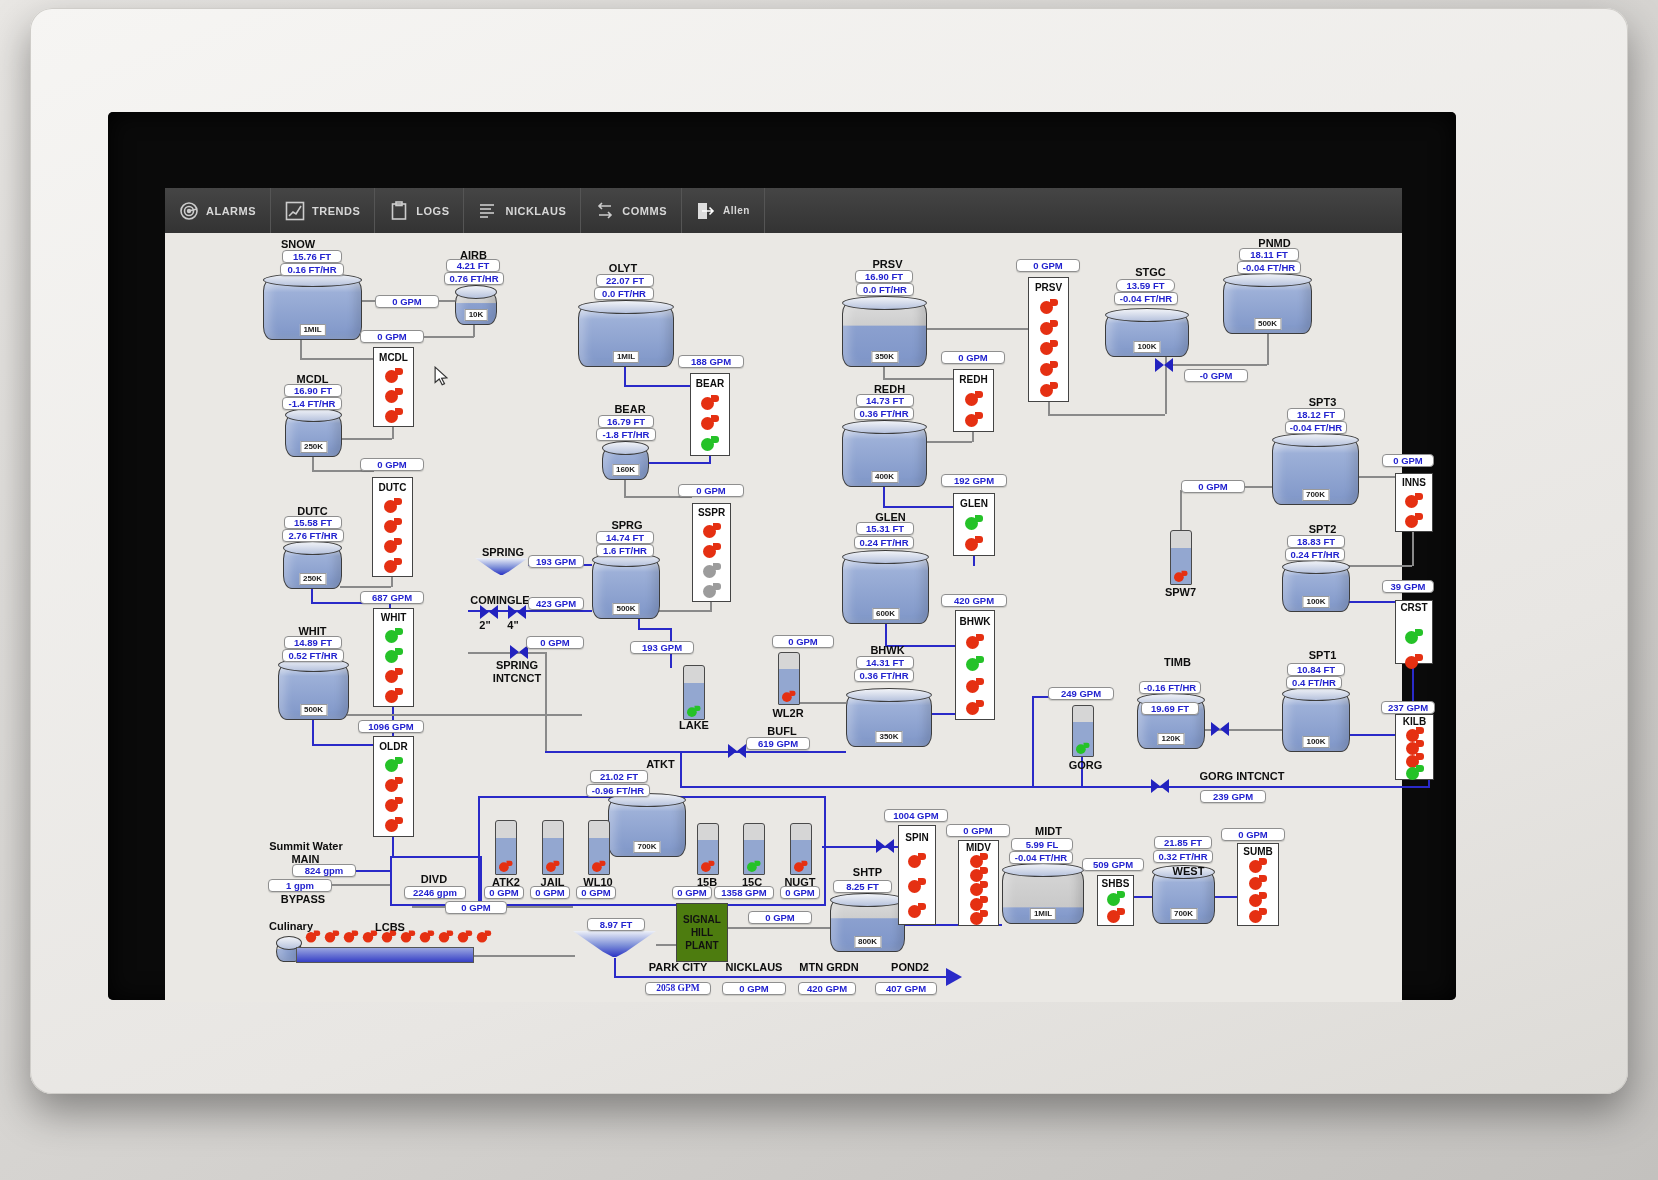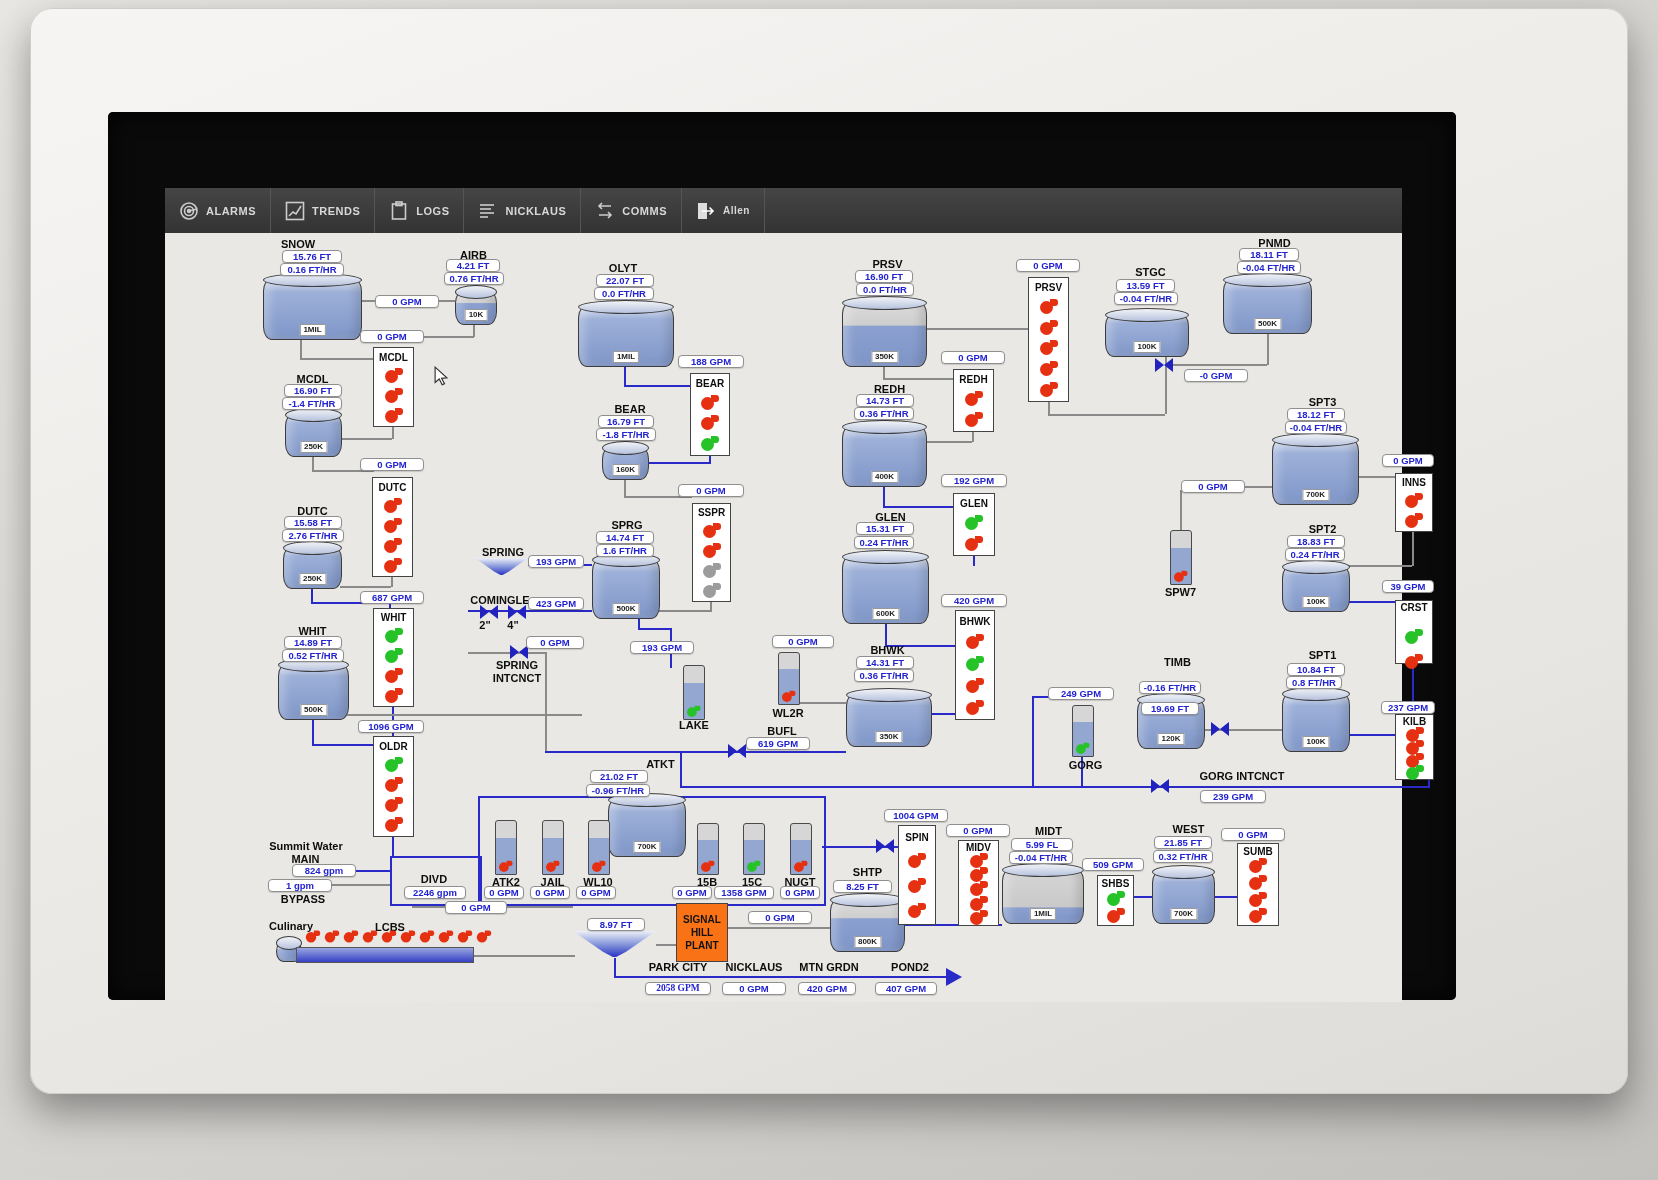--- a/index.html
+++ b/index.html
@@ -35,21 +35,21 @@
   .pp.x::before,.pp.x::after{background:#9c9c9c}
   .pp.sm{transform:scale(.8)}
   .well{position:absolute;width:20px;border:1.5px solid #4a4a4a;border-radius:3px 3px 1px 1px;background:linear-gradient(#d6d6d6 0 32%,#93a7d0 32%)}
   .well .wp{position:absolute;left:3px;bottom:2px;transform:scale(.75);transform-origin:bottom left}
   .funnel{position:absolute;background:linear-gradient(#eef1f8 0%,#7d8fd8 55%,#2a33c4 100%);clip-path:polygon(0 0,100% 0,64% 80%,52% 100%,48% 100%,36% 80%)}
   .valve{position:absolute;width:18px;height:14px}
   .valve::before,.valve::after{content:"";position:absolute;top:0;width:0;height:0;border:7px solid transparent}
   .valve::before{left:0;border-left:9px solid #2222bf}
   .valve::after{right:0;border-right:9px solid #2222bf}
   .arrowhead{position:absolute;width:0;height:0;border:9px solid transparent;border-left:16px solid #2a2ac8}
-  .sigbox{position:absolute;background:#f97316;border:1.5px solid #444;display:flex;flex-direction:column;align-items:center;justify-content:center;gap:2px;font-size:10px;font-weight:bold;color:#111;text-align:center}
+  .sigbox{position:absolute;background:#4d7c0f;border:1.5px solid #444;display:flex;flex-direction:column;align-items:center;justify-content:center;gap:2px;font-size:10px;font-weight:bold;color:#111;text-align:center}
   .lcbsbase{position:absolute;background:linear-gradient(#9aa6e0,#3640c6);border:1px solid #555}
   .lcbsrow{position:absolute;display:flex;gap:1px}
   .cursor{position:absolute;z-index:50}
 </style>
 </head>
 <body>
 
 <div id="stage">
   <div class="monitor"></div>
   <div class="screen"></div>
@@ -457,21 +457,21 @@
       <div class="tt" style="position: absolute; left: 865px; top: 644px; width: 45px;">BHWK</div>
       <div class="tt" style="position: absolute; left: 1128px; top: 266px; width: 45px;">STGC</div>
       <div class="tt" style="position: absolute; left: 1252px; top: 237px; width: 45px;">PNMD</div>
       <div class="tt" style="position: absolute; left: 1300px; top: 396px; width: 45px;">SPT3</div>
       <div class="tt" style="position: absolute; left: 1300px; top: 523px; width: 45px;">SPT2</div>
       <div class="tt" style="position: absolute; left: 1300px; top: 649px; width: 45px;">SPT1</div>
       <div class="tt" style="position: absolute; left: 1155px; top: 656px; width: 45px;">TIMB</div>
       <div class="tt" style="position: absolute; left: 1158px; top: 586px; width: 45px;">SPW7</div>
       <div class="tt" style="position: absolute; left: 1063px; top: 759px; width: 45px;">GORG</div>
       <div class="tt" style="position: absolute; left: 1196px; top: 770px; width: 92px;">GORG INTCNCT</div>
-      <div class="tt" style="position: absolute; left: 1166px; top: 823px; width: 45px;">WEST</div>
+      <div class="tt" style="position: absolute; left: 1166px; top: 865px; width: 45px;">WEST</div>
       <div class="tt" style="position: absolute; left: 1026px; top: 825px; width: 45px;">MIDT</div>
       <div class="vb" style="position: absolute; left: 282px; top: 250px; width: 58px;">15.76 FT</div>
       <div class="vb" style="position: absolute; left: 280px; top: 263px; width: 62px;">0.16 FT/HR</div>
       <div class="vb" style="position: absolute; left: 446px; top: 259px; width: 52px;">4.21 FT</div>
       <div class="vb" style="position: absolute; left: 444px; top: 272px; width: 58px;">0.76 FT/HR</div>
       <div class="vb" style="position: absolute; left: 375px; top: 295px; width: 62px;">0 GPM</div>
       <div class="vb" style="position: absolute; left: 360px; top: 330px; width: 62px;">0 GPM</div>
       <div class="vb" style="position: absolute; left: 284px; top: 384px; width: 56px;">16.90 FT</div>
       <div class="vb" style="position: absolute; left: 282px; top: 397px; width: 58px;">-1.4 FT/HR</div>
       <div class="vb" style="position: absolute; left: 360px; top: 458px; width: 62px;">0 GPM</div>
@@ -527,34 +527,34 @@
       <div class="vb" style="position: absolute; left: 1016px; top: 259px; width: 62px;">0 GPM</div>
       <div class="vb" style="position: absolute; left: 941px; top: 351px; width: 62px;">0 GPM</div>
       <div class="vb" style="position: absolute; left: 856px; top: 394px; width: 56px;">14.73 FT</div>
       <div class="vb" style="position: absolute; left: 854px; top: 407px; width: 58px;">0.36 FT/HR</div>
       <div class="vb" style="position: absolute; left: 941px; top: 474px; width: 64px;">192 GPM</div>
       <div class="vb" style="position: absolute; left: 856px; top: 522px; width: 56px;">15.31 FT</div>
       <div class="vb" style="position: absolute; left: 854px; top: 536px; width: 58px;">0.24 FT/HR</div>
       <div class="vb" style="position: absolute; left: 941px; top: 594px; width: 64px;">420 GPM</div>
       <div class="vb" style="position: absolute; left: 856px; top: 656px; width: 56px;">14.31 FT</div>
       <div class="vb" style="position: absolute; left: 854px; top: 669px; width: 58px;">0.36 FT/HR</div>
-      <div class="vb" style="position: absolute; left: 1116px; top: 279px; width: 57px;">13.59 FT</div>
+      <div class="vb" style="position: absolute; left: 1116px; top: 279px; width: 57px; border-radius: 6px;">13.59 FT</div>
       <div class="vb" style="position: absolute; left: 1114px; top: 292px; width: 62px;">-0.04 FT/HR</div>
       <div class="vb" style="position: absolute; left: 1184px; top: 369px; width: 62px;">-0 GPM</div>
       <div class="vb" style="position: absolute; left: 1239px; top: 248px; width: 58px;">18.11 FT</div>
       <div class="vb" style="position: absolute; left: 1237px; top: 261px; width: 62px;">-0.04 FT/HR</div>
       <div class="vb" style="position: absolute; left: 1287px; top: 408px; width: 56px;">18.12 FT</div>
       <div class="vb" style="position: absolute; left: 1285px; top: 421px; width: 60px;">-0.04 FT/HR</div>
       <div class="vb" style="position: absolute; left: 1382px; top: 454px; width: 50px;">0 GPM</div>
       <div class="vb" style="position: absolute; left: 1181px; top: 480px; width: 62px;">0 GPM</div>
       <div class="vb" style="position: absolute; left: 1287px; top: 535px; width: 56px;">18.83 FT</div>
       <div class="vb" style="position: absolute; left: 1285px; top: 548px; width: 58px;">0.24 FT/HR</div>
       <div class="vb" style="position: absolute; left: 1382px; top: 580px; width: 50px;">39 GPM</div>
       <div class="vb" style="position: absolute; left: 1287px; top: 663px; width: 56px;">10.84 FT</div>
-      <div class="vb" style="position: absolute; left: 1286px; top: 676px; width: 54px;">0.8 FT/HR</div>
+      <div class="vb" style="position: absolute; left: 1286px; top: 676px; width: 54px;">0.4 FT/HR</div>
       <div class="vb" style="position: absolute; left: 1381px; top: 701px; width: 52px;">237 GPM</div>
       <div class="vb" style="position: absolute; left: 1141px; top: 668px; width: 56px; margin-top: 34px;">19.69 FT</div>
       <div class="vb" style="position: absolute; left: 1139px; top: 681px; width: 60px;">-0.16 FT/HR</div>
       <div class="vb" style="position: absolute; left: 1048px; top: 687px; width: 64px;">249 GPM</div>
       <div class="vb" style="position: absolute; left: 1200px; top: 790px; width: 64px;">239 GPM</div>
       <div class="lcbsbase" style="position: absolute; left: 296px; top: 947px; width: 176px; height: 14px;"></div>
       <div class="lcbsrow" style="position: absolute; left: 304px; top: 929px;">
         <div class="pp r sm"></div>
         <div class="pp r sm"></div>
         <div class="pp r sm"></div>

